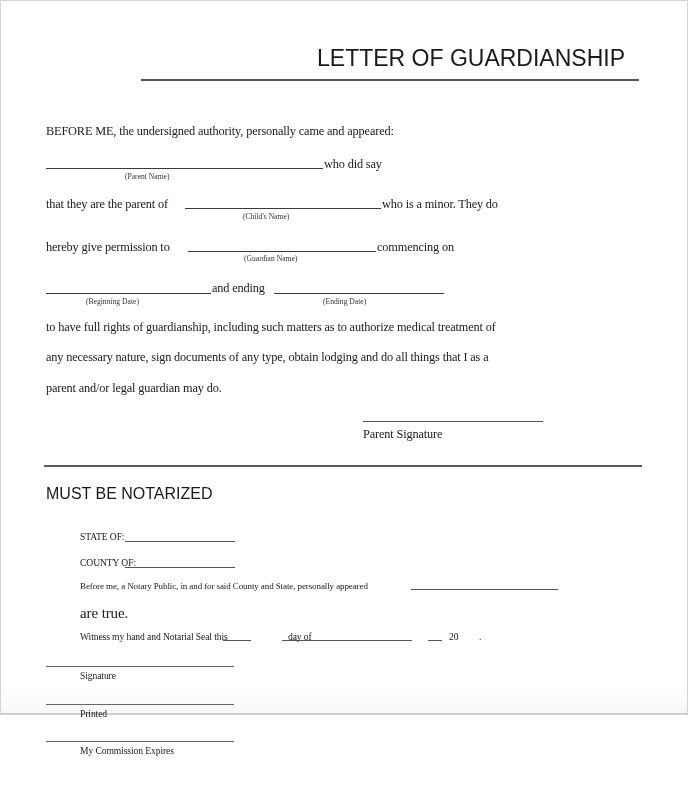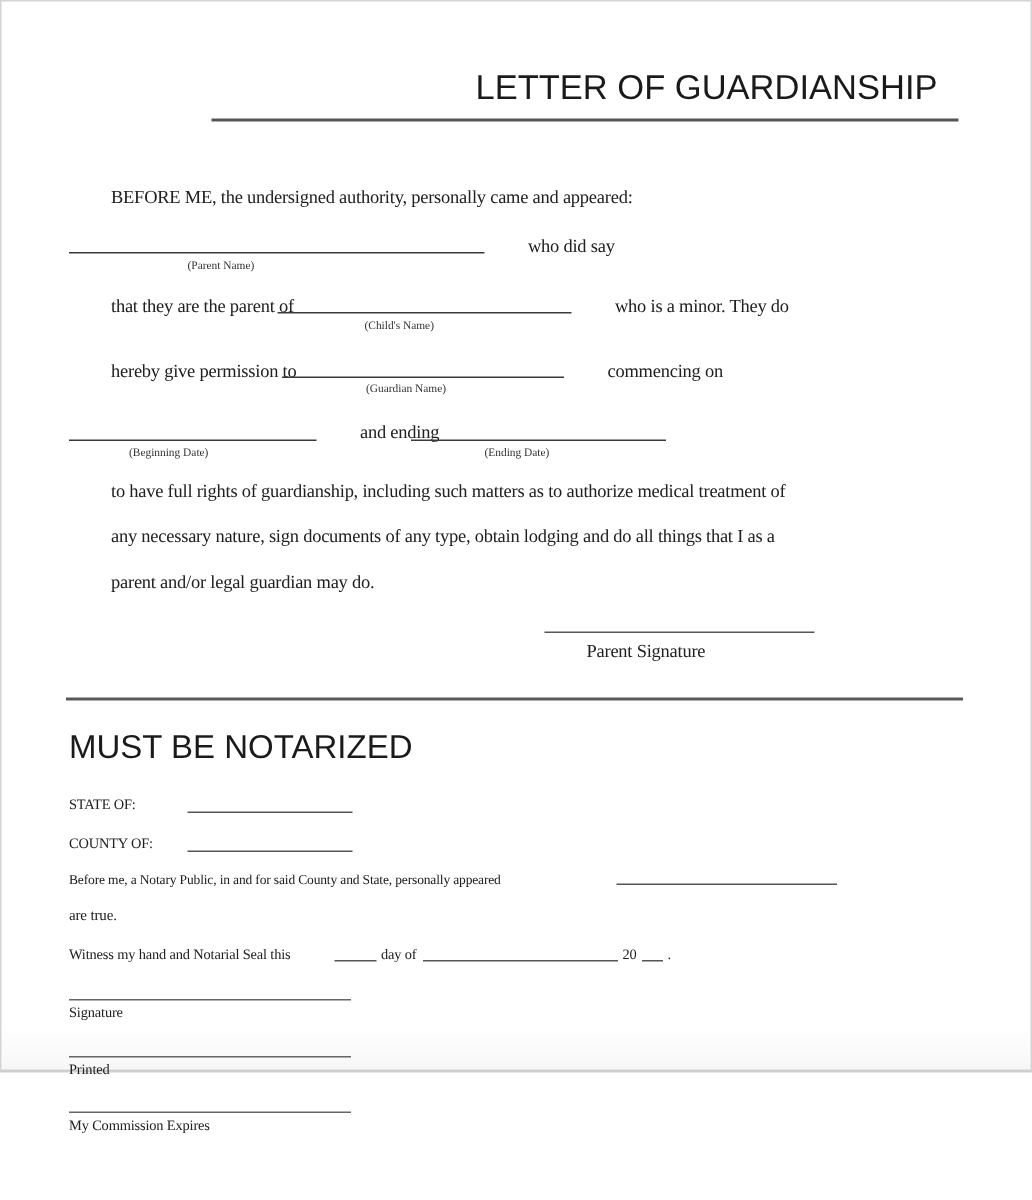--- a/index.html
+++ b/index.html
@@ -9,27 +9,27 @@
     position: absolute; left: 0; top: 0; width: 688px; height: 715px;
     border: 1px solid #d4d4d4; border-bottom: 2px solid #cfcfcf;
     background: linear-gradient(to bottom, #ffffff 0%, #ffffff 96%, #f7f7f7 100%);
   }
   .abs { position: absolute; white-space: nowrap; }
   .title-main {
     font-family: "Liberation Sans", "DejaVu Sans", sans-serif;
     font-size: 23px; font-weight: 400; letter-spacing: 0px; color: #1a1a1a;
   }
   .title-rule { position: absolute; height: 2px; background: #555; }
-  .body-text { font-size: 12.3px; color: #202020; letter-spacing: -0.15px; margin-left: 28px; }
+  .body-text { font-size: 12.3px; color: #202020; letter-spacing: -0.15px; }
   .small-cap { font-size: 7.6px; color: #333; }
   .line { position: absolute; height: 1px; background: #3a3a3a; }
-  .notary-text { font-size: 9.6px; color: #202020; letter-spacing: -0.1px; }
+  .notary-text { font-size: 9.6px; color: #202020; letter-spacing: -0.1px; margin-left: 34px; }
   .notary-head {
     font-family: "Liberation Sans", "DejaVu Sans", sans-serif;
-    font-size: 22px; color: #1a1a1a;
+    font-size: 16px; color: #1a1a1a;
   }
   .divider { position: absolute; height: 2px; background: #5a5a5a; }
 </style>
 </head>
 <body>
 
 <div class="page">
 
   <div class="abs title-main" style="left:316px; top:44px;">LETTER OF GUARDIANSHIP</div>
   <div class="title-rule" style="left:140px; top:78px; width:498px;"></div>
@@ -68,21 +68,21 @@
   <div class="abs notary-head" style="left:45px; top:484px;">MUST BE NOTARIZED</div>
 
   <div class="abs notary-text" style="left:45px; top:530px;">STATE OF:</div>
   <div class="line" style="left:124px; top:540px; width:110px; background:#555;"></div>
 
   <div class="abs notary-text" style="left:45px; top:556px;">COUNTY OF:</div>
   <div class="line" style="left:124px; top:566px; width:110px; background:#555;"></div>
 
   <div class="abs notary-text" style="left:45px; top:580px; font-size:9px;">Before me, a Notary Public, in and for said County and State, personally appeared</div>
   <div class="line" style="left:410px; top:588px; width:147px; background:#555;"></div>
-  <div class="abs notary-text" style="left:45px; top:604px; font-size:10px;">are true.</div>
+  <div class="abs notary-text" style="left:45px; top:604px; font-size:15px;">are true.</div>
 
   <div class="abs notary-text" style="left:45px; top:630px;">Witness my hand and Notarial Seal this</div>
   <div class="line" style="left:222px; top:639px; width:28px; background:#555;"></div>
   <div class="abs notary-text" style="left:253px; top:630px;">day of</div>
   <div class="line" style="left:281px; top:639px; width:130px; background:#555;"></div>
   <div class="abs notary-text" style="left:414px; top:630px;">20</div>
   <div class="line" style="left:427px; top:639px; width:14px; background:#555;"></div>
   <div class="abs notary-text" style="left:444px; top:630px;">.</div>
 
   <div class="line" style="left:45px; top:665px; width:188px; background:#666;"></div>

